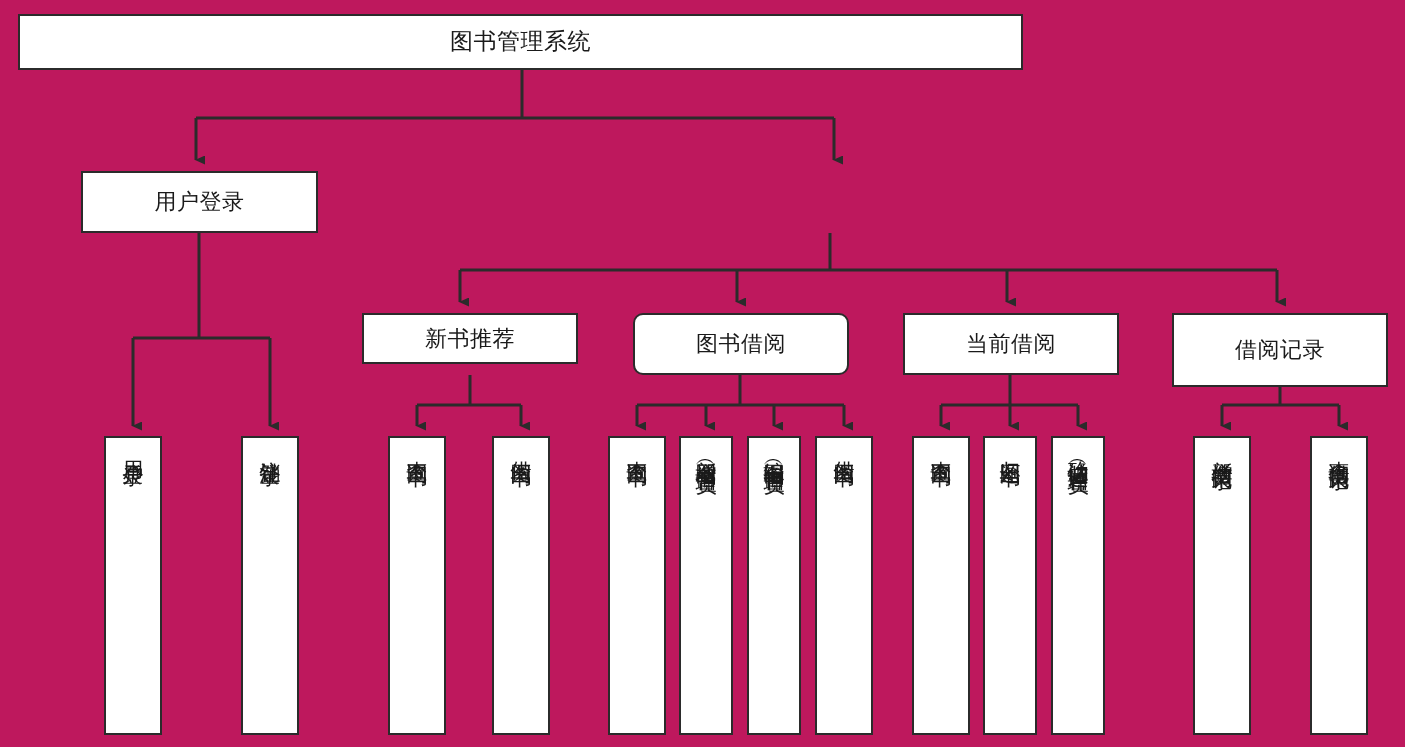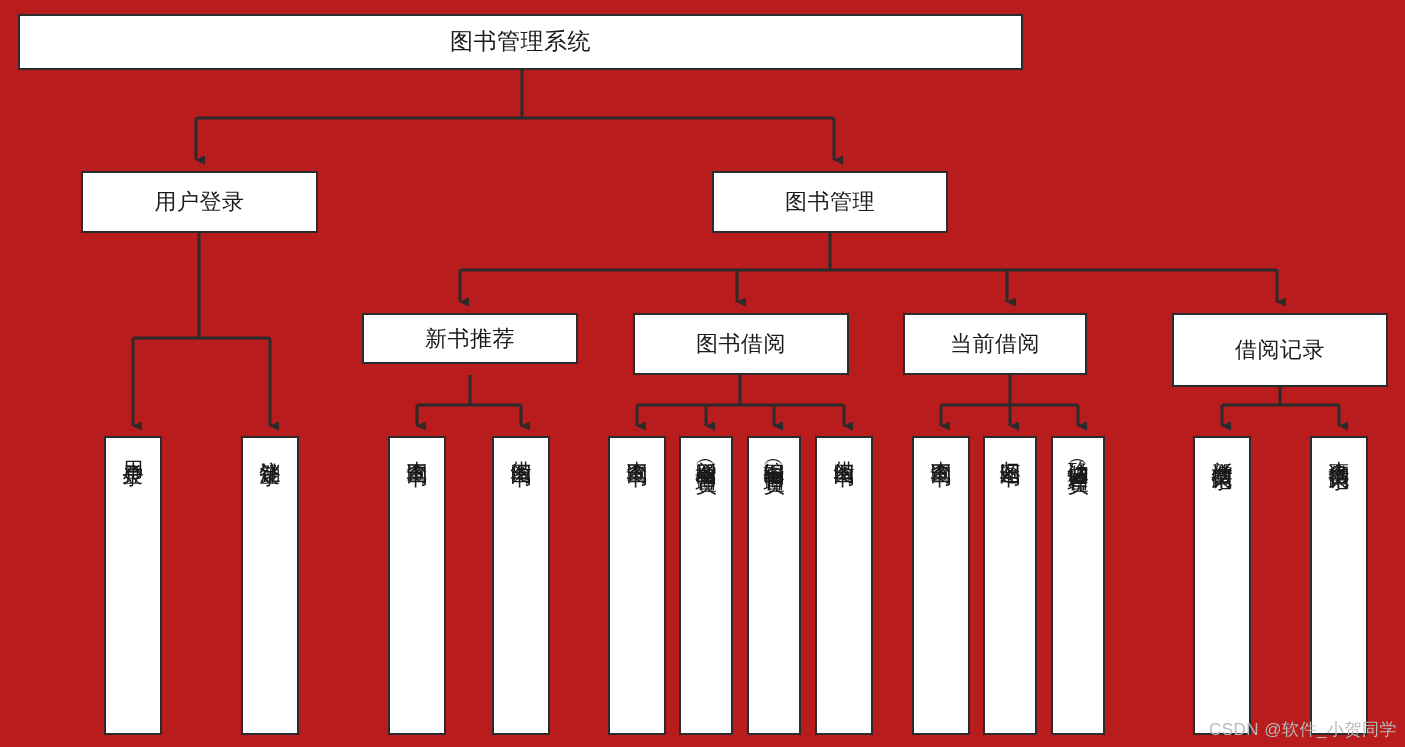--- a/index.html
+++ b/index.html
@@ -8,21 +8,21 @@
     padding: 0;
     background: #ffffff;
   }
   body {
     font-family: "Liberation Sans", "DejaVu Sans", sans-serif;
   }
   #diagram-root {
     position: relative;
     width: 1405px;
     height: 747px;
-    background: #b91c1c;
+    background: #be185d;
     overflow: hidden;
   }
   #diagram-svg {
     position: absolute;
     left: 0;
     top: 0;
     width: 1405px;
     height: 747px;
   }
   .node {
@@ -131,33 +131,30 @@
   </svg>
 
   <div class="node root horizontal" style="left:18px; top:14px; width:1005px; height:56px;">
     <span class="node-label">图书管理系统</span>
   </div>
 
   <div class="node horizontal" style="left:81px; top:171px; width:237px; height:62px;">
     <span class="node-label">用户登录</span>
   </div>
 
-  <div class="node horizontal" style="left:712px; top:171px; width:236px; height:62px;">
-    <span class="node-label">图书管理</span>
-  </div>
 
   <div class="node horizontal" style="left:362px; top:313px; width:216px; height:51px;">
     <span class="node-label">新书推荐</span>
   </div>
 
-  <div class="node horizontal" style="left:633px; top:313px; width:216px; height:62px;">
+  <div class="node horizontal" style="left:633px; top:313px; width:216px; height:62px;border-radius:10px;">
     <span class="node-label">图书借阅</span>
   </div>
 
-  <div class="node horizontal" style="left:903px; top:313px; width:184px; height:62px;align-items:center;">
+  <div class="node horizontal" style="left:903px; top:313px; width:216px; height:62px;align-items:center;">
     <span class="node-label">当前借阅</span>
   </div>
 
   <div class="node horizontal" style="left:1172px; top:313px; width:216px; height:74px;">
     <span class="node-label">借阅记录</span>
   </div>
 
   <div class="node vertical" style="left:104px; top:436px; width:58px; height:299px;">
     <span class="node-label">用户登录</span>
   </div>
@@ -203,15 +200,14 @@
   </div>
 
   <div class="node vertical" style="left:1193px; top:436px; width:58px; height:299px;">
     <span class="node-label">新增借阅记录</span>
   </div>
 
   <div class="node vertical" style="left:1310px; top:436px; width:58px; height:299px;">
     <span class="node-label">查询借阅记录</span>
   </div>
 
-  <div class="watermark">CSDN @软件_小贺同学</div>
 
 </div>
 
 </body></html>

